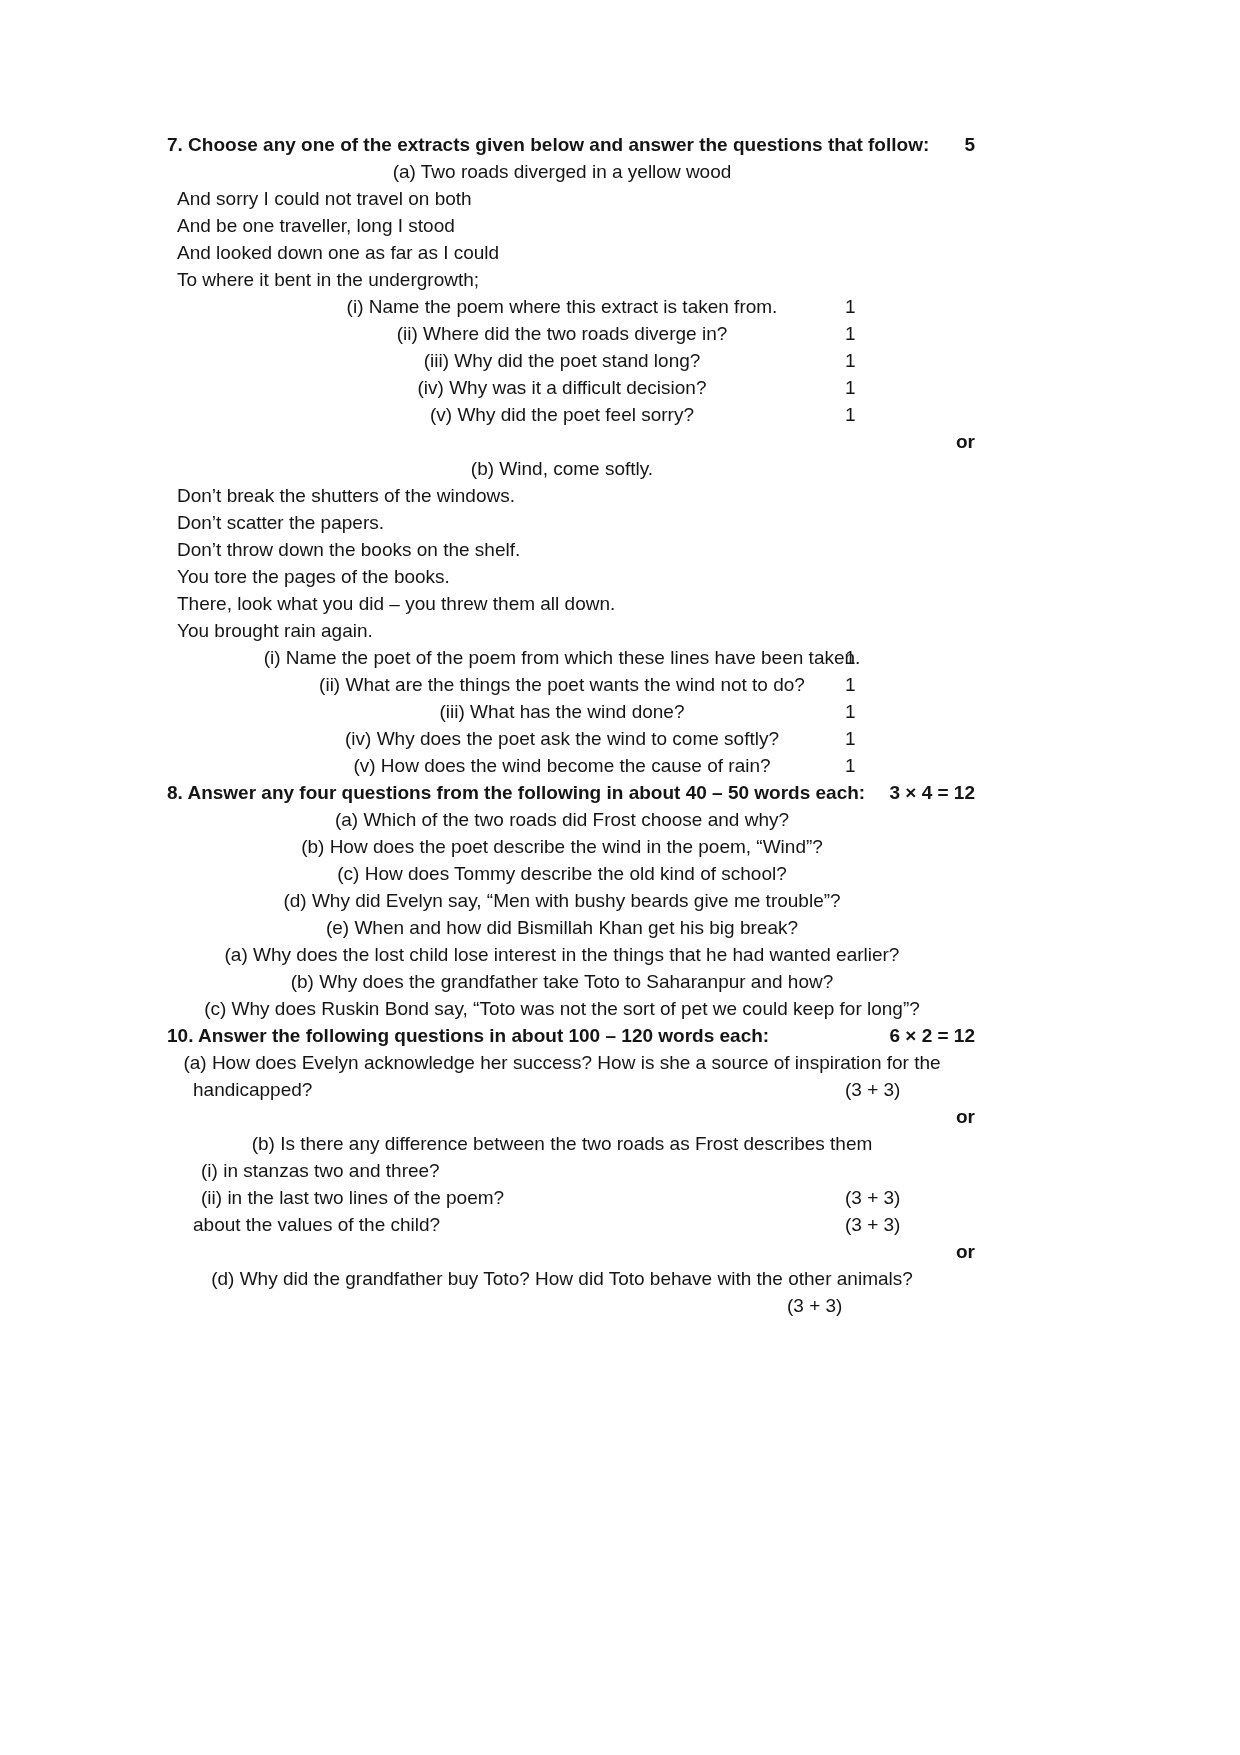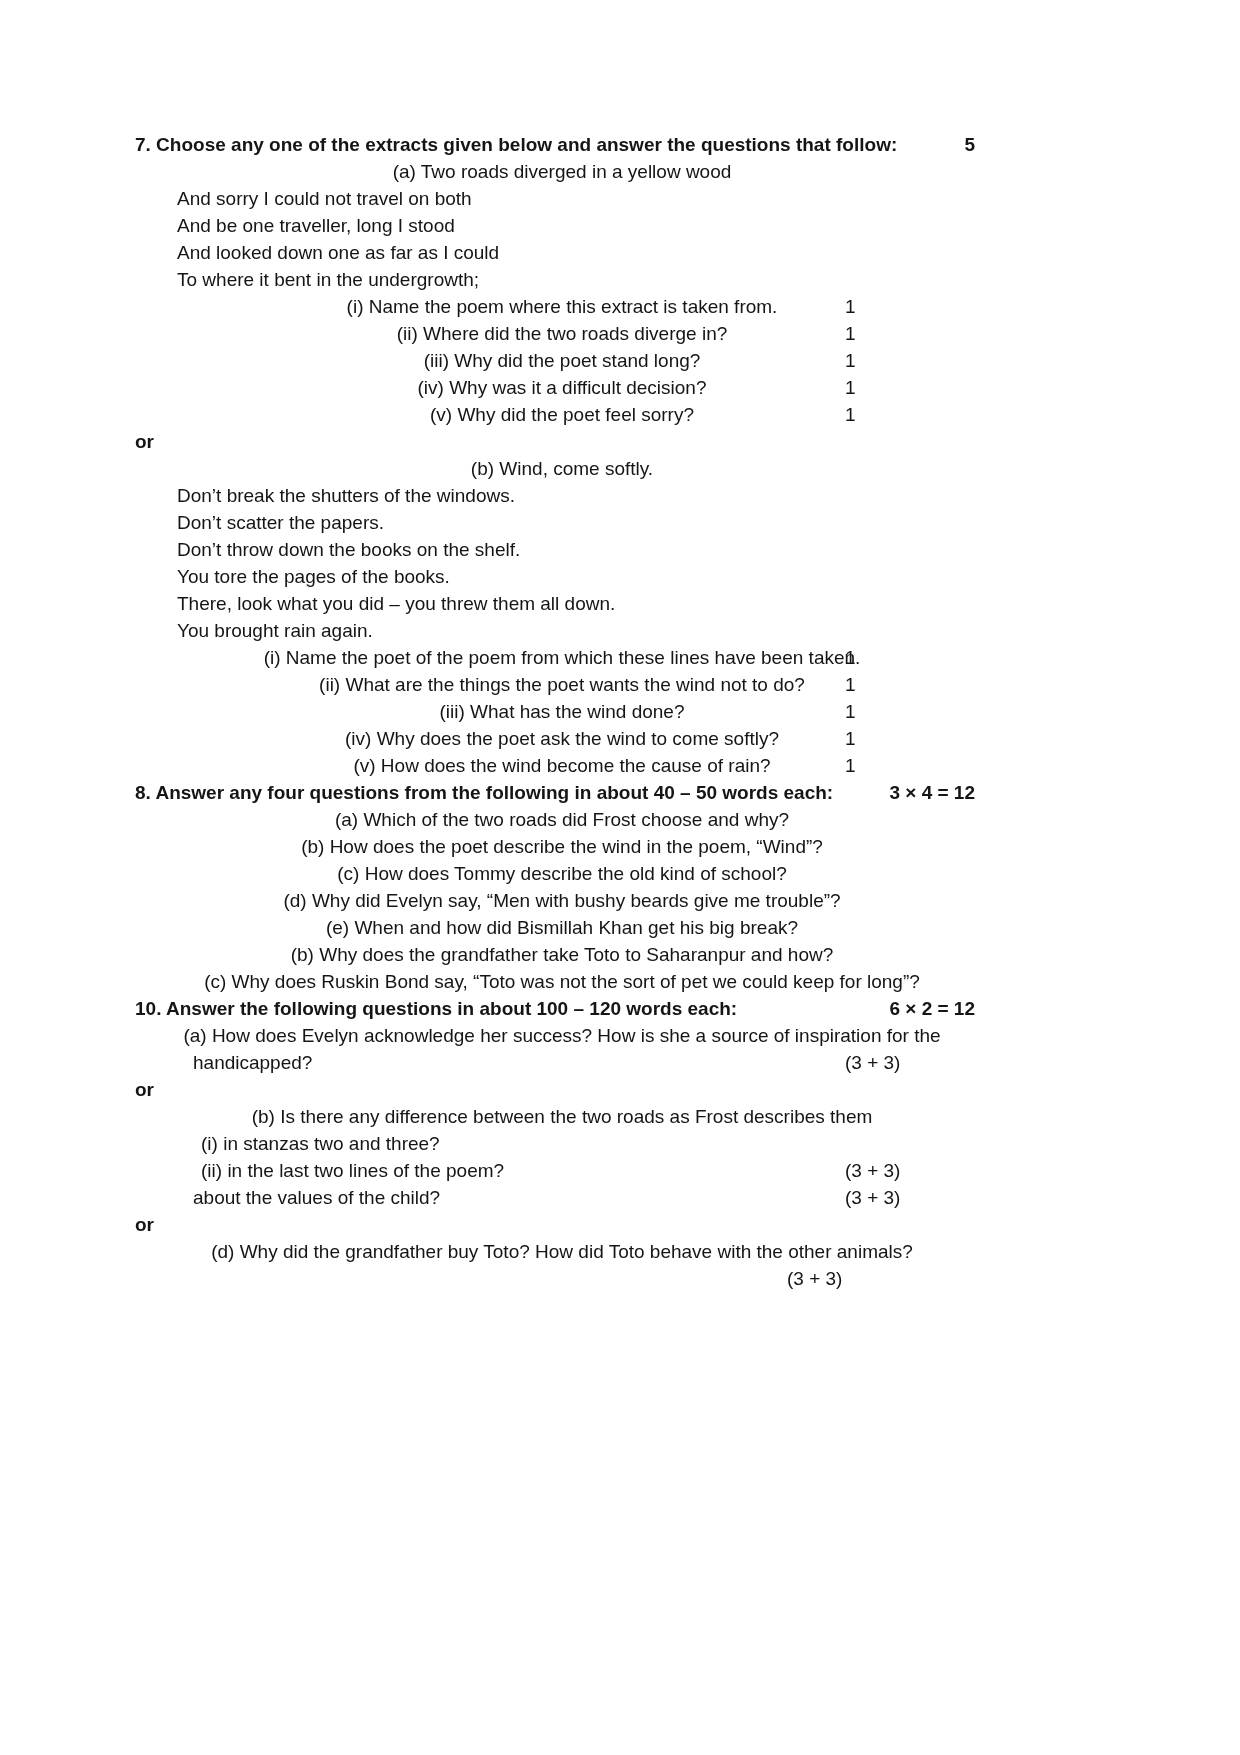--- a/index.html
+++ b/index.html
@@ -24,30 +24,30 @@
     font-size:19px;
     line-height:27px;
     white-space:pre;
   }
   .line .txt{white-space:pre;}
   
   .line.heading{
     display:flex;
     font-weight:bold;
   }
-  .line.heading .txt{flex:0 1 auto;}
+  .line.heading .txt{flex:0 1 auto;margin-left:32px;}
   .line.heading .marks{
     margin-left:auto;
     flex:0 0 auto;
     position:static;
     font-weight:bold;
   }
   
   .line.or{
-    text-align:left;
+    text-align:right;
     font-weight:bold;
   }
   
   .line .marks{
     position:absolute;
     left:710px;
     top:0;
     font-weight:normal;
   }
   .line.final .marks{left:652px;}
@@ -85,20 +85,21 @@
       <div class="line body ind1"><span class="txt">(ii) What are the things the poet wants the wind not to do?</span><span class="marks">1</span></div>
       <div class="line body ind1"><span class="txt">(iii) What has the wind done?</span><span class="marks">1</span></div>
       <div class="line body ind1"><span class="txt">(iv) Why does the poet ask the wind to come softly?</span><span class="marks">1</span></div>
       <div class="line body ind1"><span class="txt">(v) How does the wind become the cause of rain?</span><span class="marks">1</span></div>
       <div class="line heading"><span class="txt">8. Answer any four questions from the following in about 40 – 50 words each:</span><span class="marks">3 × 4 = 12</span></div>
       <div class="line body ind1"><span class="txt">(a) Which of the two roads did Frost choose and why?</span></div>
       <div class="line body ind1"><span class="txt">(b) How does the poet describe the wind in the poem, “Wind”?</span></div>
       <div class="line body ind1"><span class="txt">(c) How does Tommy describe the old kind of school?</span></div>
       <div class="line body ind1"><span class="txt">(d) Why did Evelyn say, “Men with bushy beards give me trouble”?</span></div>
       <div class="line body ind1"><span class="txt">(e) When and how did Bismillah Khan get his big break?</span></div>
+      <div class="line body ind1"><span class="txt">(a) Why does the lost child lose interest in the things that he had wanted earlier?</span></div>
       <div class="line body ind1"><span class="txt">(b) Why does the grandfather take Toto to Saharanpur and how?</span></div>
       <div class="line body ind1"><span class="txt">(c) Why does Ruskin Bond say, “Toto was not the sort of pet we could keep for long”?</span></div>
       <div class="line heading"><span class="txt">10. Answer the following questions in about 100 – 120 words each:</span><span class="marks">6 × 2 = 12</span></div>
       <div class="line body ind1"><span class="txt">(a) How does Evelyn acknowledge her success? How is she a source of inspiration for the</span></div>
       <div class="line body ind3"><span class="txt">handicapped?</span><span class="marks">(3 + 3)</span></div>
       <div class="line or"><span class="txt">or</span></div>
       <div class="line body ind1"><span class="txt">(b) Is there any difference between the two roads as Frost describes them</span></div>
       <div class="line body ind4"><span class="txt">(i) in stanzas two and three?</span></div>
       <div class="line body ind4"><span class="txt">(ii) in the last two lines of the poem?</span><span class="marks">(3 + 3)</span></div>
       <div class="line body ind3"><span class="txt">about the values of the child?</span><span class="marks">(3 + 3)</span></div>

